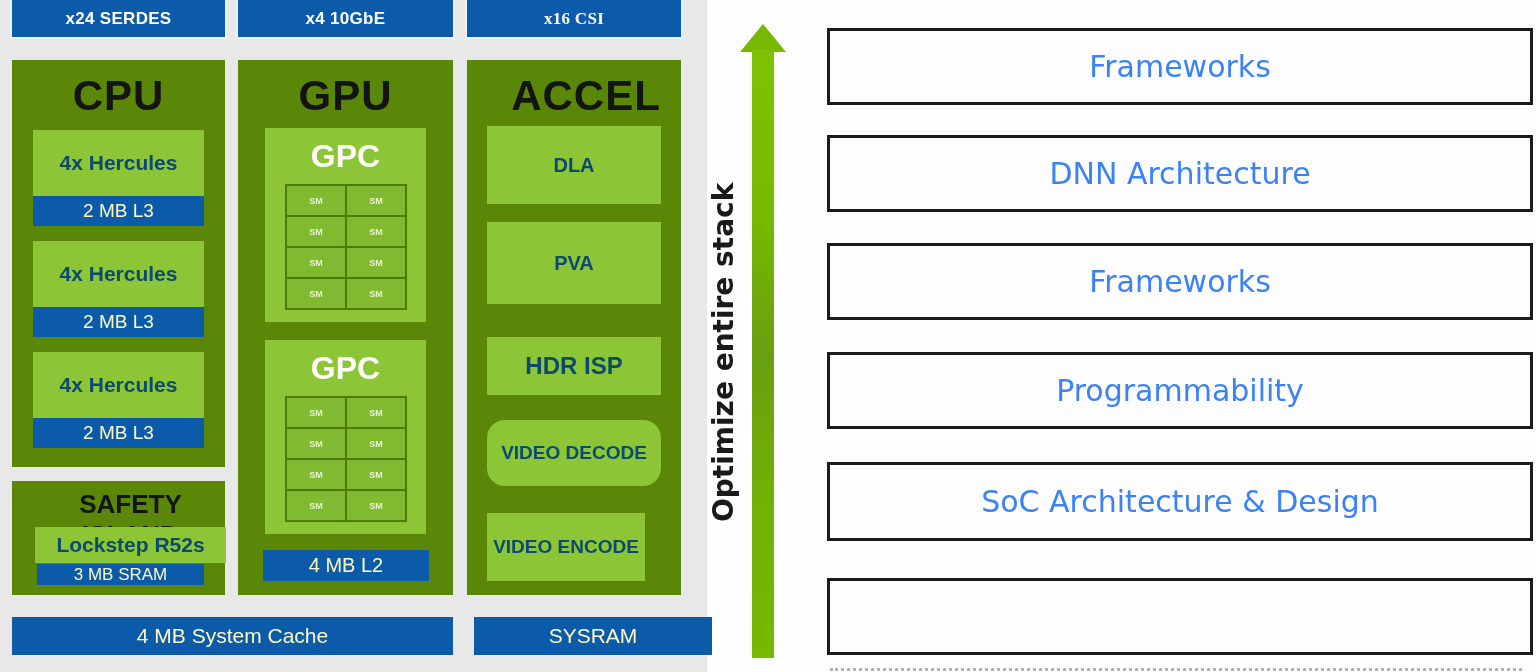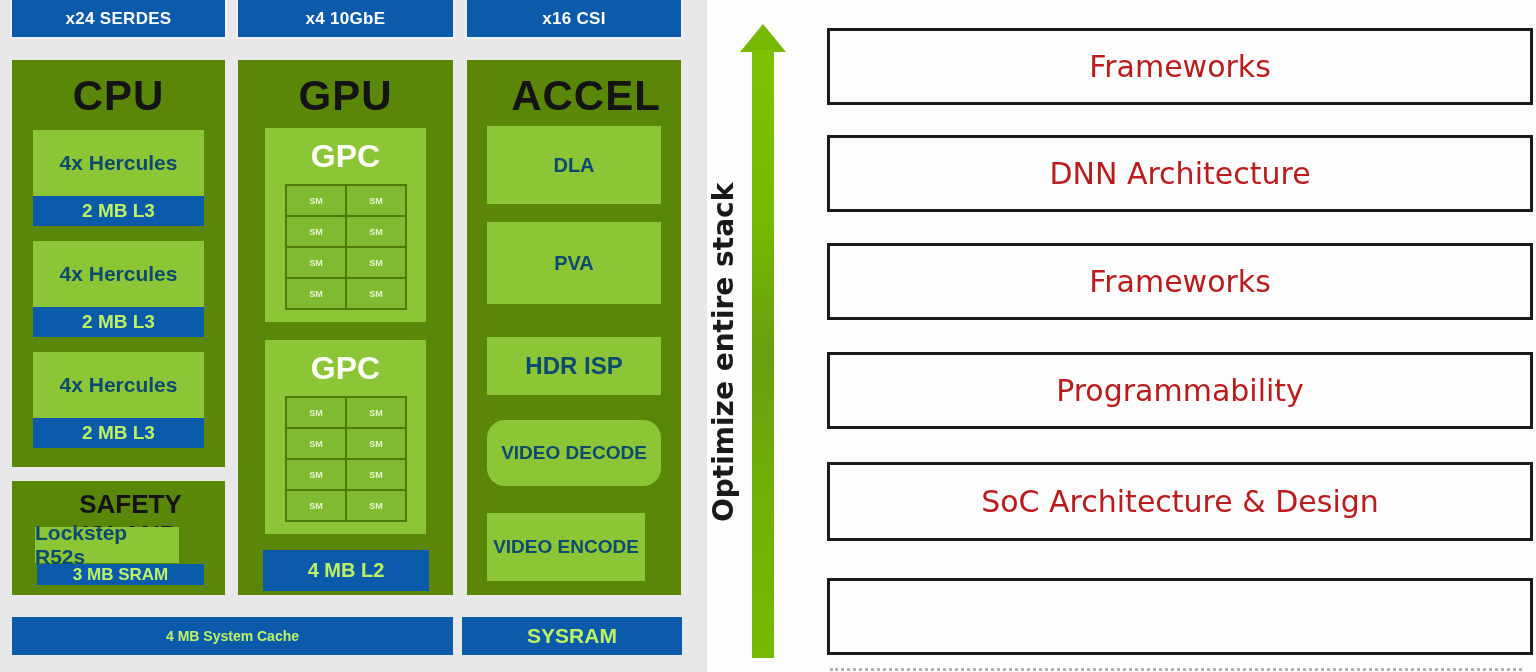--- a/index.html
+++ b/index.html
@@ -26,21 +26,21 @@
     position:absolute; left:0; right:0; text-align:center;
     color:#141414; font-weight:bold; font-size:42px; letter-spacing:1px;
   }
   .col-title.small { font-size:26px; letter-spacing:0;padding-left:24px; }
 
   .gbox {
     position:absolute; background:#8cc636; color:#0c4a6e; font-weight:bold;
     display:flex; align-items:center; justify-content:center;
   }
   .bband {
-    position:absolute; background:#0c5bab; color:#bef264; font-weight:bold;
+    position:absolute; background:#0c5bab; color:#fef9c3; font-weight:normal;
     display:flex; align-items:center; justify-content:center;
   }
 
   .gpc { position:absolute; background:#8cc636; }
   .gpc-label {
     position:absolute; left:0; right:0; top:10px; text-align:center;
     color:#fdfef8; font-weight:bold; font-size:32px;
   }
   .sm-grid {
     position:absolute; left:20px; top:56px; width:122px; height:126px;
@@ -67,57 +67,57 @@
     writing-mode:vertical-rl; transform:rotate(180deg);
     display:flex; align-items:center; justify-content:center;
     font-family:"DejaVu Sans", sans-serif;
     font-size:28px; font-weight:600; color:#1a1a1a; white-space:nowrap;
   }
 
   .layer {
     position:absolute; left:827px; width:706px; height:77px;
     background:#fdfdfd; border:3px solid #1b1b1b;
     display:flex; align-items:center; justify-content:center;
-    font-family:"DejaVu Sans", sans-serif; font-size:30px; color:#b91c1c;
+    font-family:"DejaVu Sans", sans-serif; font-size:30px; color:#3b82f6;
   }
   .dots { left:830px; top:668px; width:692px; height:0; border-top:3px dotted #b3b3b3; }
 </style>
 </head>
 <body>
 
 <div id="root">
 
   <div class="abs panel"></div>
 
   <div class="abs port" style="left:12px; top:0; width:213px; height:37px;">
     <span>x24 SERDES</span>
   </div>
   <div class="abs port" style="left:238px; top:0; width:215px; height:37px;">
     <span>x4 10GbE</span>
   </div>
-  <div class="abs port" style="left:467px; top:0; width:214px; height:37px;">
+  <div class="abs port" style="left:467px; top:0; width:214px; height:37px;font-family:Liberation Serif, serif;">
     <span>x16 CSI</span>
   </div>
 
   <div class="abs col" style="left:12px; top:60px; width:213px; height:407px;">
     <div class="col-title" style="top:12px;">CPU</div>
 
     <div class="gbox" style="left:21px; top:70px;  width:171px; height:66px; font-size:21px;">4x Hercules</div>
     <div class="bband" style="left:21px; top:136px; width:171px; height:30px; font-size:19px;">2 MB L3</div>
 
     <div class="gbox" style="left:21px; top:181px; width:171px; height:66px; font-size:21px;">4x Hercules</div>
     <div class="bband" style="left:21px; top:247px; width:171px; height:30px; font-size:19px;">2 MB L3</div>
 
     <div class="gbox" style="left:21px; top:292px; width:171px; height:66px; font-size:21px;">4x Hercules</div>
     <div class="bband" style="left:21px; top:358px; width:171px; height:30px; font-size:19px;">2 MB L3</div>
   </div>
 
   <div class="abs col" style="left:12px; top:481px; width:213px; height:114px;">
     <div class="col-title small" style="top:8px;">SAFETY ISLAND</div>
-    <div class="gbox" style="left:23px; top:46px; width:144px; height:36px; font-size:21px;">Lockstep R52s</div>
+    <div class="gbox" style="left:23px; top:46px; width:191px; height:36px; font-size:21px;">Lockstep R52s</div>
     <div class="bband" style="left:25px; top:83px; width:167px; height:21px; font-size:17px;">3 MB SRAM</div>
   </div>
 
   <div class="abs col" style="left:238px; top:60px; width:215px; height:535px;">
     <div class="col-title" style="top:12px;">GPU</div>
 
     <div class="gpc" style="left:27px; top:68px; width:161px; height:194px;">
       <div class="gpc-label">GPC</div>
       <div class="sm-grid">
         <div class="sm">SM</div>
@@ -138,35 +138,35 @@
         <div class="sm">SM</div>
         <div class="sm">SM</div>
         <div class="sm">SM</div>
         <div class="sm">SM</div>
         <div class="sm">SM</div>
         <div class="sm">SM</div>
         <div class="sm">SM</div>
       </div>
     </div>
 
-    <div class="bband" style="left:25px; top:490px; width:166px; height:41px; font-size:20px;">4 MB L2</div>
+    <div class="bband" style="left:25px; top:490px; width:166px; height:31px; font-size:20px;">4 MB L2</div>
   </div>
 
   <div class="abs col" style="left:467px; top:60px; width:214px; height:535px;">
     <div class="col-title" style="top:12px;padding-left:24px;">ACCEL</div>
 
     <div class="gbox" style="left:20px; top:66px;  width:174px; height:78px; font-size:20px;">DLA</div>
     <div class="gbox" style="left:20px; top:162px; width:174px; height:82px; font-size:20px;">PVA</div>
     <div class="gbox" style="left:20px; top:277px; width:174px; height:58px; font-size:24px;">HDR ISP</div>
     <div class="gbox" style="left:20px; top:360px; width:174px; height:66px; font-size:19px;border-radius:18px;">VIDEO DECODE</div>
     <div class="gbox" style="left:20px; top:453px; width:158px; height:68px; font-size:19px;">VIDEO ENCODE</div>
   </div>
 
-  <div class="abs bband" style="left:12px; top:617px; width:441px; height:38px; font-size:14px;">4 MB System Cache</div>
-  <div class="abs bband" style="left:462px; top:617px; width:220px; height:38px; font-size:21px;">SYSRAM</div>
+  <div class="abs bband" style="left:12px; top:617px; width:441px; height:38px; font-size:21px;">4 MB System Cache</div>
+  <div class="abs bband" style="left:474px; top:617px; width:238px; height:38px; font-size:21px;">SYSRAM</div>
 
   <div class="abs arrow-head"></div>
   <div class="abs arrow-shaft"></div>
   <div class="abs arrow-label">Optimize entire stack</div>
 
   <div class="layer" style="top:28px;">Frameworks</div>
   <div class="layer" style="top:135px;">DNN Architecture</div>
   <div class="layer" style="top:243px;">Frameworks</div>
   <div class="layer" style="top:352px;">Programmability</div>
   <div class="layer" style="top:462px; height:79px;">SoC Architecture &amp; Design</div>

